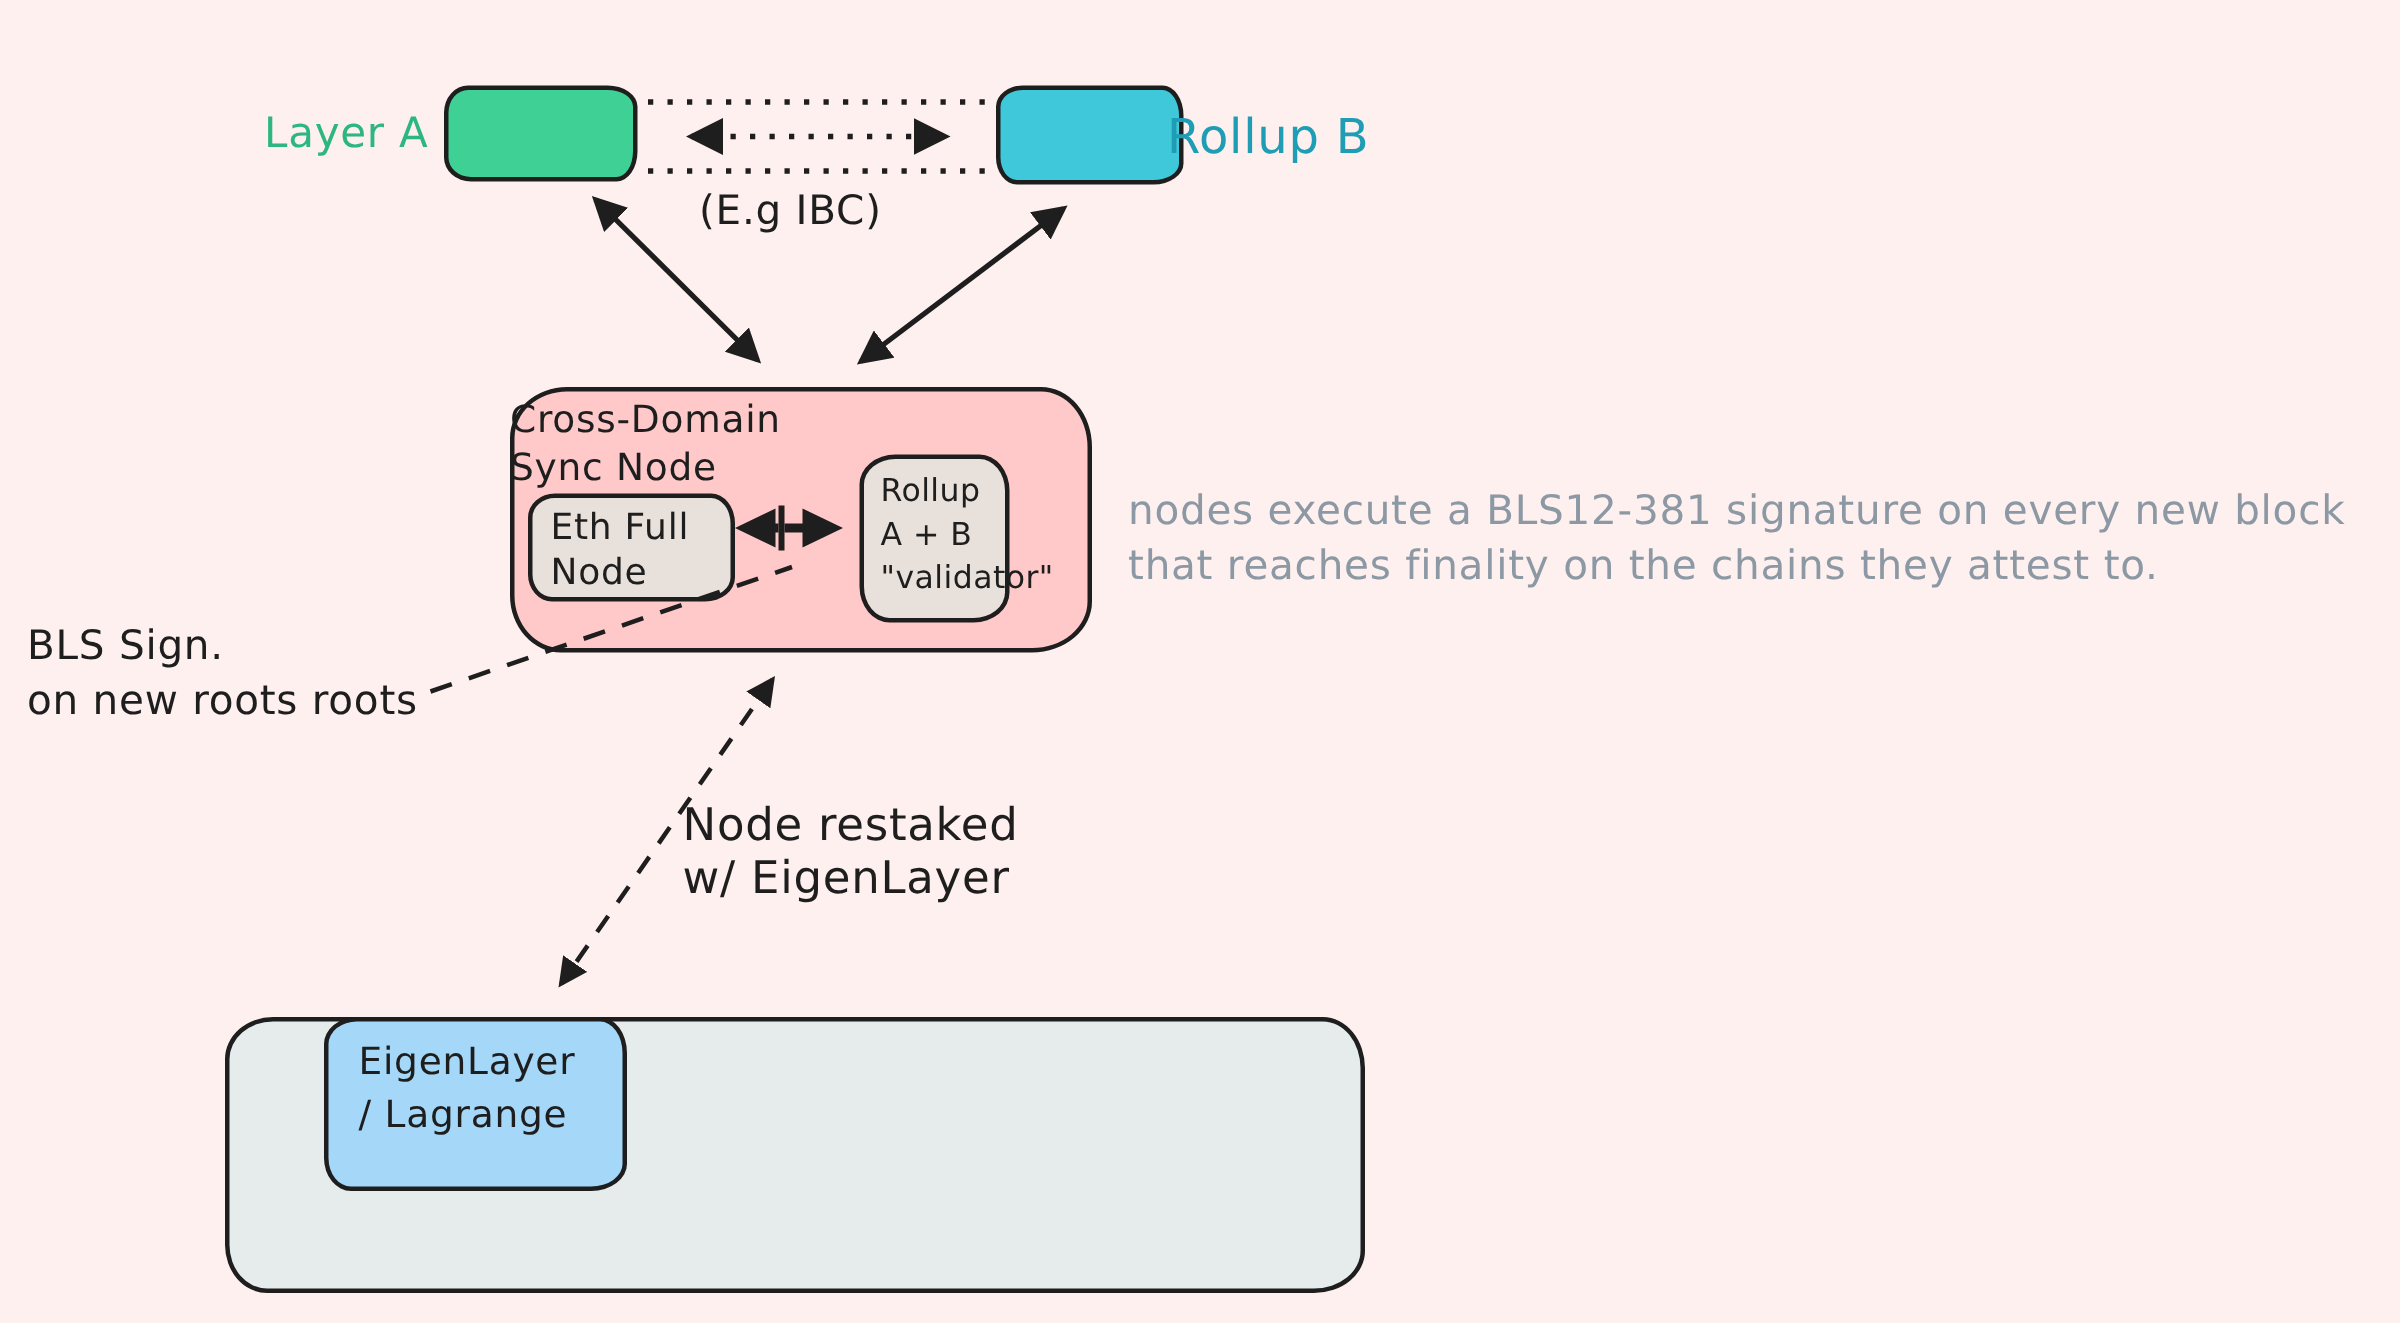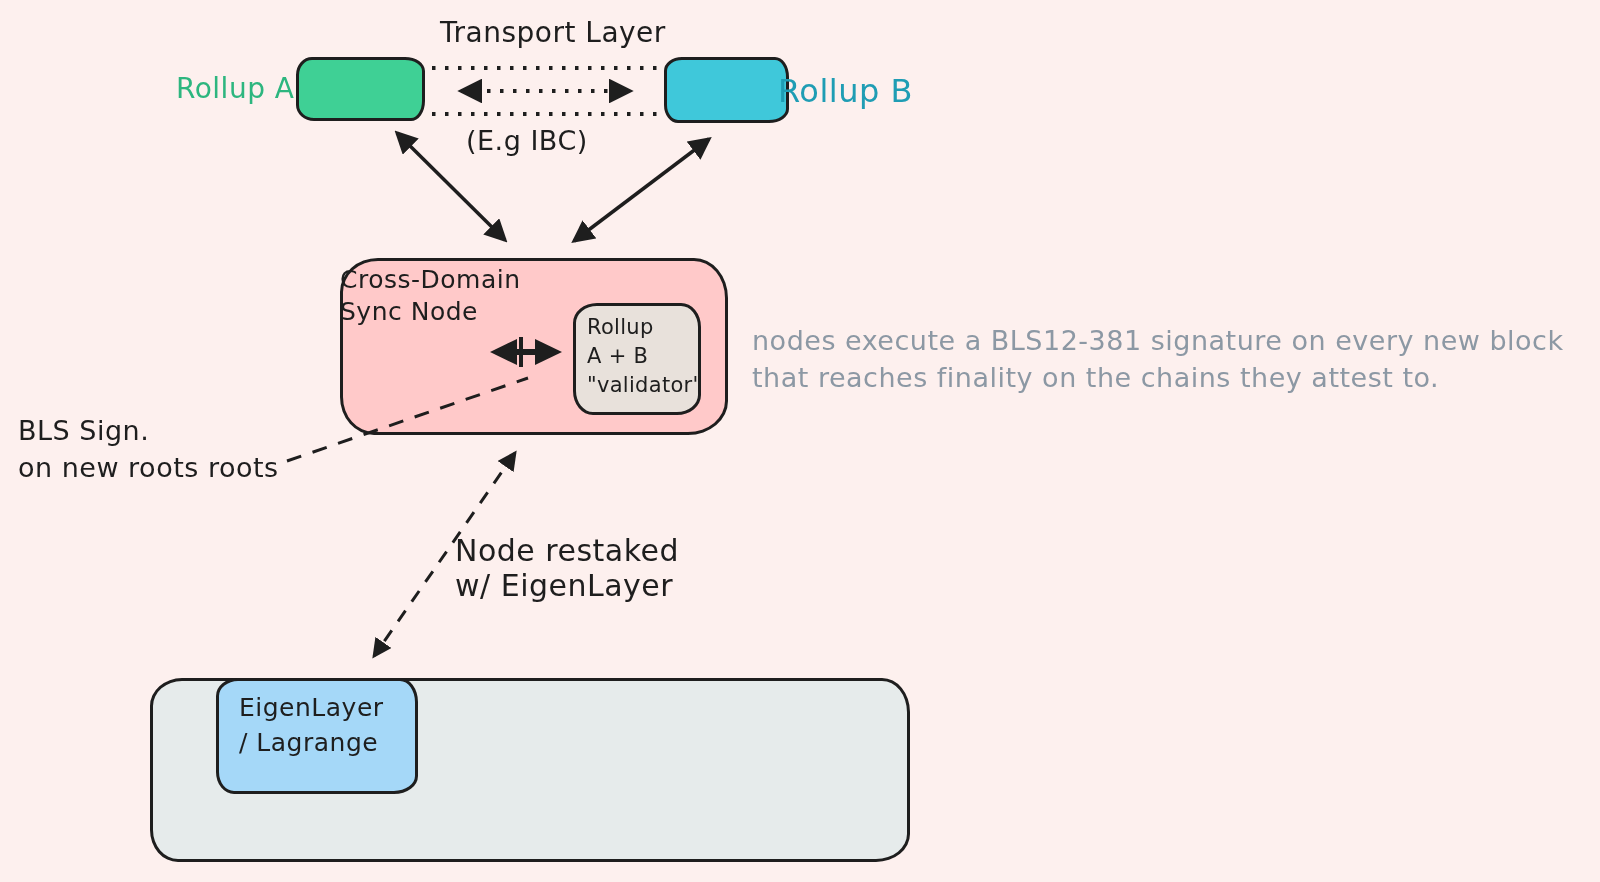--- a/index.html
+++ b/index.html
@@ -51,21 +51,21 @@
     font-size:25px;line-height:32px;letter-spacing:.5px;
   }
   .eth-full-node-box{
     left:352px;top:329px;width:138px;height:72px;
     background:var(--inner-box-fill,#e8e1db);
     border-radius:18px 16px 20px 16px / 16px 20px 16px 18px;
     font-size:24px;line-height:30px;
     padding:4px 0 0 12px;letter-spacing:.5px;
   }
   .validator-box{
-    left:573px;top:303px;width:128px;height:112px;
+    left:573px;top:303px;width:100px;height:112px;
     background:var(--inner-box-fill,#e8e1db);
     border-radius:24px 20px 24px 20px / 20px 24px 20px 24px;
     font-size:21px;line-height:29px;
     padding:7px 0 0 11px;letter-spacing:.3px;
   }
   
   .note{
     left:752px;top:322px;font-size:27px;line-height:37px;
     color:var(--note-text,#8c98a4);letter-spacing:.5px;
   }
@@ -93,20 +93,24 @@
 <div class="canvas">
 
   <div class="box rollup-a-box"></div>
   <div class="box rollup-b-box"></div>
   <div class="box sync-node-box"></div>
   <div class="box ethereum-box"></div>
   <div class="box eigenlayer-box">
     <div>EigenLayer</div>
     <div>/ Lagrange</div>
   </div>
+  <div class="box eth-full-node-box">
+    <div>Eth Full</div>
+    <div>Node</div>
+  </div>
   <div class="box validator-box">
     <div>Rollup</div>
     <div>A + B</div>
     <div>"validator"</div>
   </div>
 
   <svg class="arrows" width="1600" height="882" viewBox="0 0 1600 882">
     <defs>
       <marker id="ah" viewBox="0 0 10 10" refX="8.5" refY="5" markerWidth="6.5" markerHeight="6.5" orient="auto-start-reverse">
         <path d="M0,0 L10,5 L0,10 z" fill="#1e1e1e"></path>
@@ -127,22 +131,21 @@
       <path d="M505 352 L519 352" stroke="#1e1e1e" stroke-width="6"></path>
       <path d="M523 352 L538 352" stroke="#1e1e1e" stroke-width="6"></path>
       <polygon points="562,352 535,339 535,365" fill="#1e1e1e"></polygon>
     </g>
 
     <path d="M287 461 L528 378" stroke="#1e1e1e" stroke-width="3" fill="none" stroke-dasharray="15 12"></path>
 
     <path d="M515 453 L374 656" stroke="#1e1e1e" stroke-width="3" fill="none" stroke-dasharray="13 11" marker-start="url(#ah)" marker-end="url(#ah)"></path>
   </svg>
 
-  <div class="label transport-title">Transport Layer</div>
-  <div class="label rollup-a-label">Rollup A</div>
+  <div class="label rollup-a-label">Layer A</div>
   <div class="label rollup-b-label">Rollup B</div>
   <div class="label ibc-label">(E.g IBC)</div>
 
   <div class="sync-title">
     <div>Cross-Domain</div>
     <div>Sync Node</div>
   </div>
 
   <div class="label note">
     <div>nodes execute a BLS12-381 signature on every new block</div>

